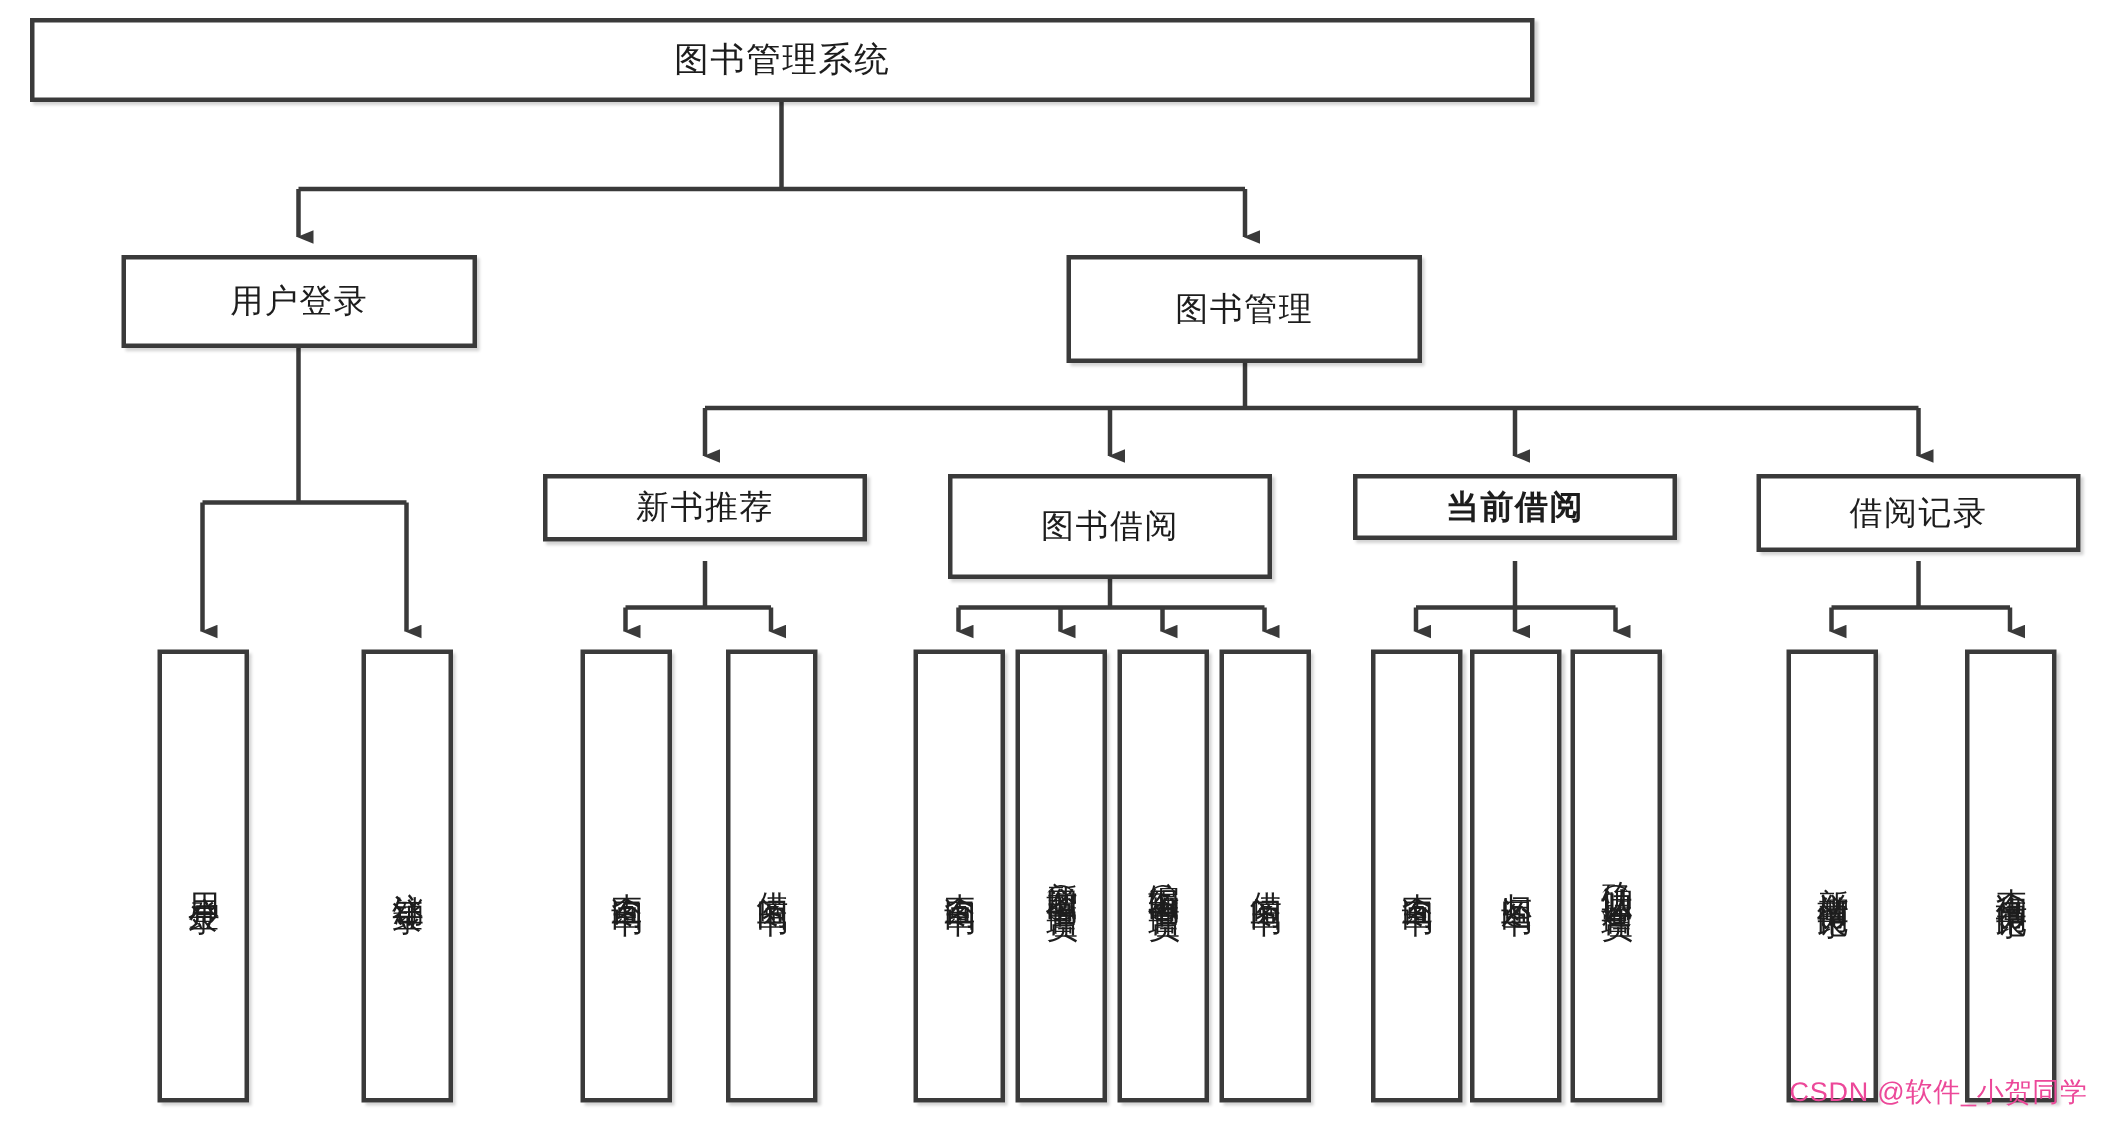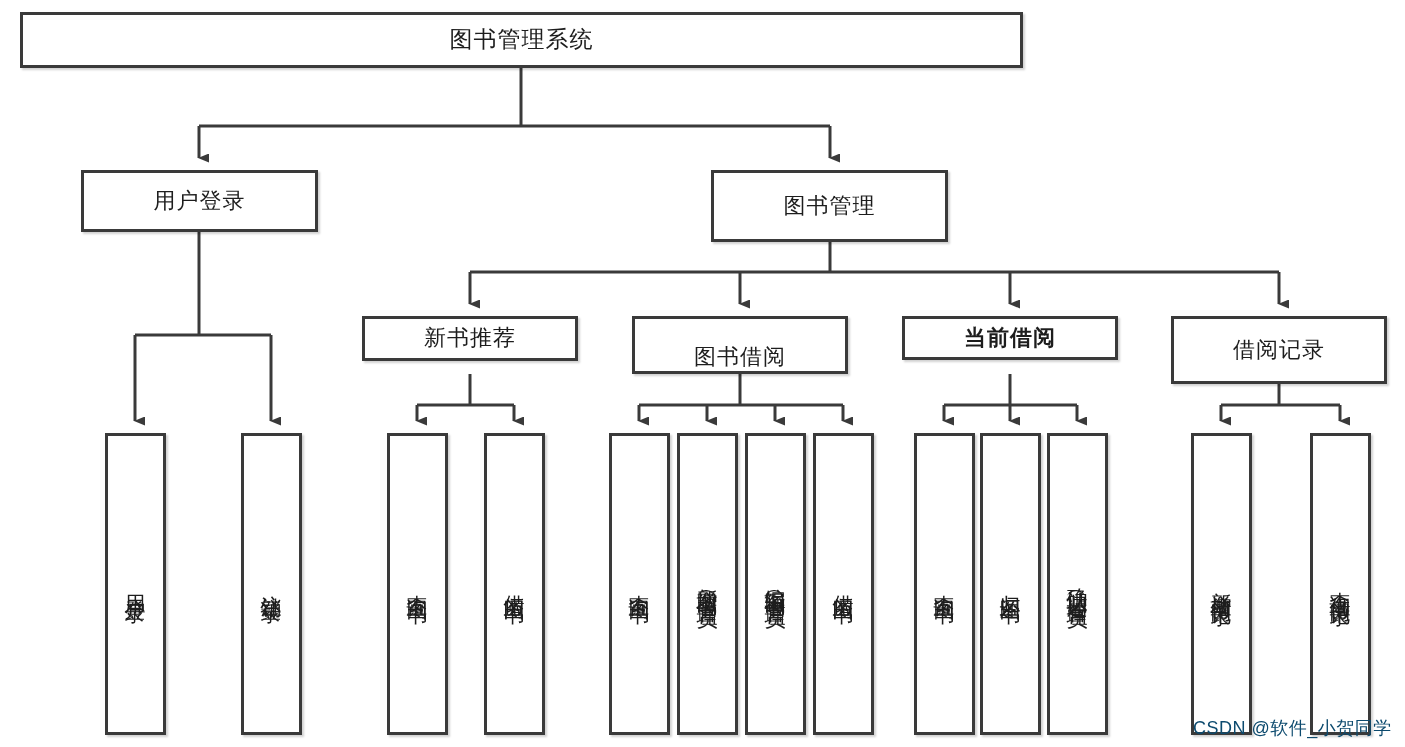--- a/index.html
+++ b/index.html
@@ -48,21 +48,21 @@
     text-orientation: upright;
     white-space: normal;
     letter-spacing: 3px;
     font-size: 21px;
     line-height: 1;
     max-height: 270px;
   }
   .node.root .label { font-size: 23px; }
   .watermark {
     position: absolute;
-    color: #0c4a6e;
+    color: #ec4899;
     font-size: 18px;
     letter-spacing: 0.5px;
     white-space: nowrap;
     user-select: none;
   }
 </style>
 </head>
 <body>
 
 <div id="canvas">
@@ -124,27 +124,27 @@
   <div class="node" style="left:81px; top:170px; width:237px; height:62px;">
     <span class="label">用户登录</span>
   </div>
   <div class="node" style="left:711px; top:170px; width:237px; height:72px;">
     <span class="label">图书管理</span>
   </div>
 
   <div class="node" style="left:362px; top:316px; width:216px; height:45px;">
     <span class="label">新书推荐</span>
   </div>
-  <div class="node" style="left:632px; top:316px; width:216px; height:58px;align-items:flex-end;">
+  <div class="node" style="left:632px; top:316px; width:216px; height:70px;">
     <span class="label">图书借阅</span>
   </div>
   <div class="node" style="left:902px; top:316px; width:216px; height:44px;font-weight:bold;">
     <span class="label">当前借阅</span>
   </div>
-  <div class="node" style="left:1171px; top:316px; width:216px; height:68px;">
+  <div class="node" style="left:1171px; top:316px; width:216px; height:52px;">
     <span class="label">借阅记录</span>
   </div>
 
   <div class="node vertical" style="left:105px; top:433px; width:61px; height:302px;">
     <span class="label">用户登录</span>
   </div>
   <div class="node vertical" style="left:241px; top:433px; width:61px; height:302px;">
     <span class="label">注销登录</span>
   </div>
 

